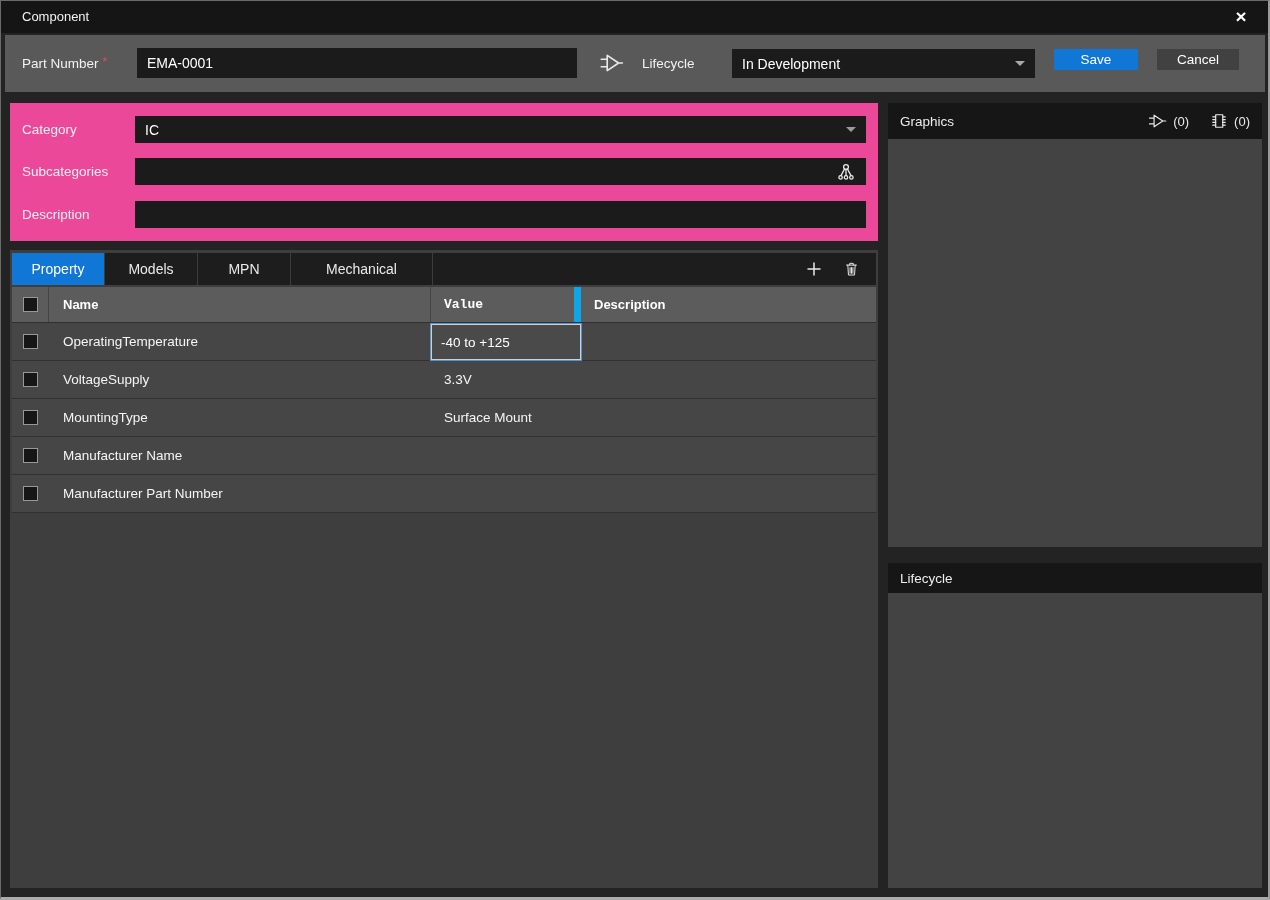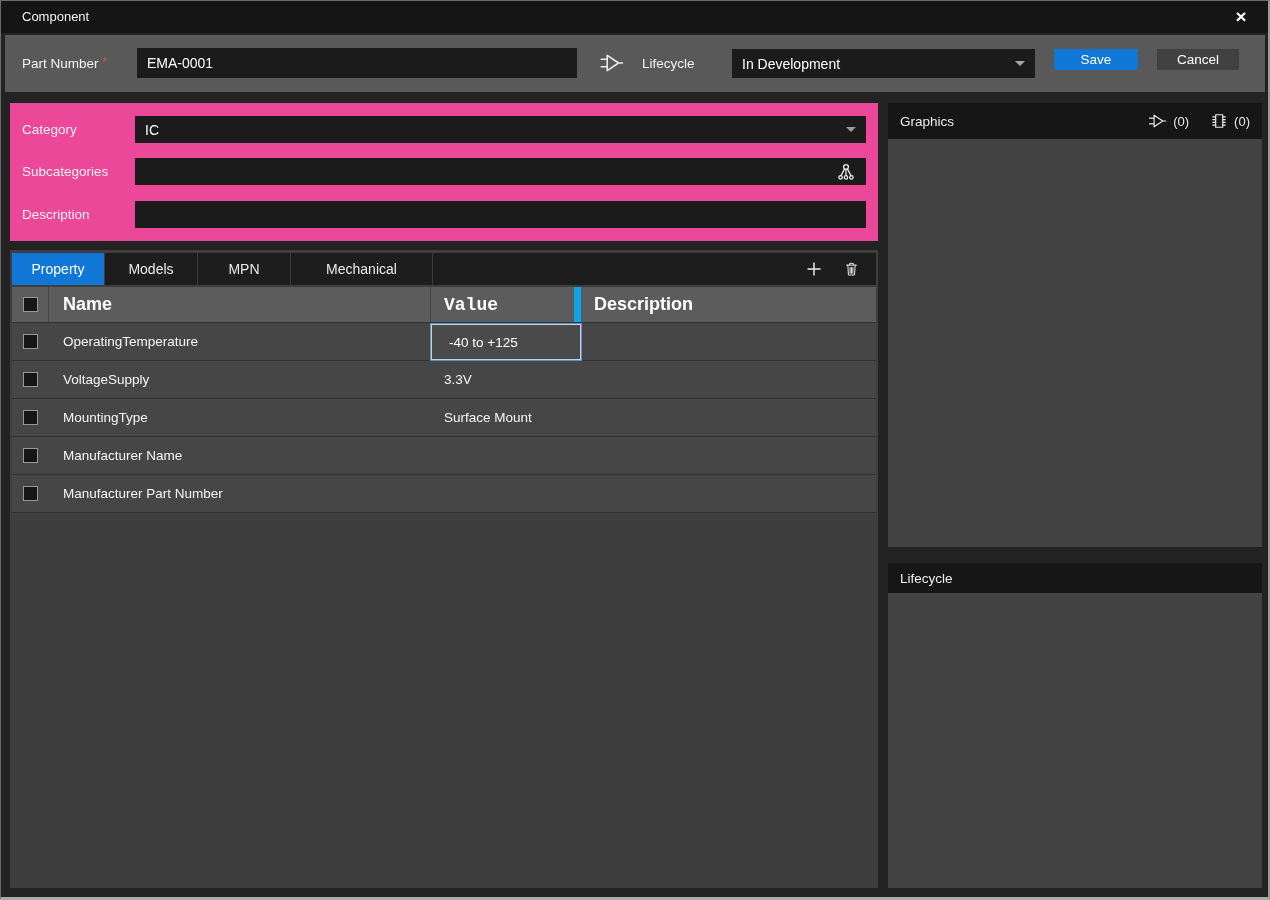--- a/index.html
+++ b/index.html
@@ -50,40 +50,40 @@
   .tabbar { position:absolute; left:2px; top:3px; width:864px; height:32px; background:#1d1d1d;
     display:flex; align-items:stretch; }
   .tab { display:flex; align-items:center; justify-content:center; font-size:14px; color:#eaeaea;
     border-right:1px solid #3d3d3d; cursor:default; }
   .tab-w { width:93px; } .tab-wide { width:142px; }
   .tab.active { background:#1177d7; color:#ffffff; }
   .tab-actions { margin-left:auto; display:flex; align-items:center; gap:20px; padding-right:16px; }
   .icon-btn { display:flex; align-items:center; justify-content:center; cursor:default; }
 
   .thead { position:absolute; left:2px; top:37px; width:864px; height:36px; background:#5c5c5c;
-    display:flex; align-items:stretch; font-weight:bold; font-size:18px; color:#ffffff;
+    display:flex; align-items:stretch; font-weight:bold; font-size:13px; color:#ffffff;
     border-bottom:1px solid #303030; }
   .hc { display:flex; align-items:center; }
   .hc0 { width:37px; justify-content:center; border-right:1px solid #454545; }
   .hc1 { width:382px; padding-left:14px; border-right:1px solid #454545; }
   .hc2 { width:150px; padding-left:13px; border-right:7px solid #0ea5e9;font-family:Liberation Mono, monospace; }
   .hc3 { flex:1; padding-left:13px; }
 
   .tbody { position:absolute; left:2px; top:73px; width:864px; }
   .trow { height:38px; background:#464646; border-bottom:1px solid #313131;
     display:flex; align-items:center; font-size:13.5px; color:#f5f5f5; }
   .c0 { width:37px; display:flex; align-items:center; justify-content:center; }
   .c1 { width:382px; padding-left:14px; }
   .c2 { width:150px; padding-left:13px; position:relative; height:100%; display:flex; align-items:center; }
   .c3 { flex:1; padding-left:13px; }
   .cb { width:15px; height:15px; background:#161616; border:1px solid #989898; }
 
   .cell-editor { position:absolute; left:-1px; top:0; width:152px; height:38px;
     background:#4a4a4a; border:1px solid #4f94d1; box-shadow: inset 0 0 0 1px #d0d0d0;
-    display:flex; align-items:center; padding-left:18px; font-size:13.5px; color:#ffffff; }
+    display:flex; align-items:center; padding-left:10px; font-size:13.5px; color:#ffffff; }
 
   
   .side-panel { position:absolute; left:888px; width:374px; background:#434343; }
   .graphics-panel { top:103px; height:444px; }
   .metadata-panel { top:563px; height:325px; }
   .side-header { height:36px; background:#161616; display:flex; align-items:center;
     padding:0 12px; font-size:13.5px; color:#ededed; }
   .metadata-panel .side-header { height:30px; }
   .g-icons { margin-left:auto; display:flex; align-items:center; gap:5px; }
   .g-count { font-size:13px; color:#eaeaea; }

